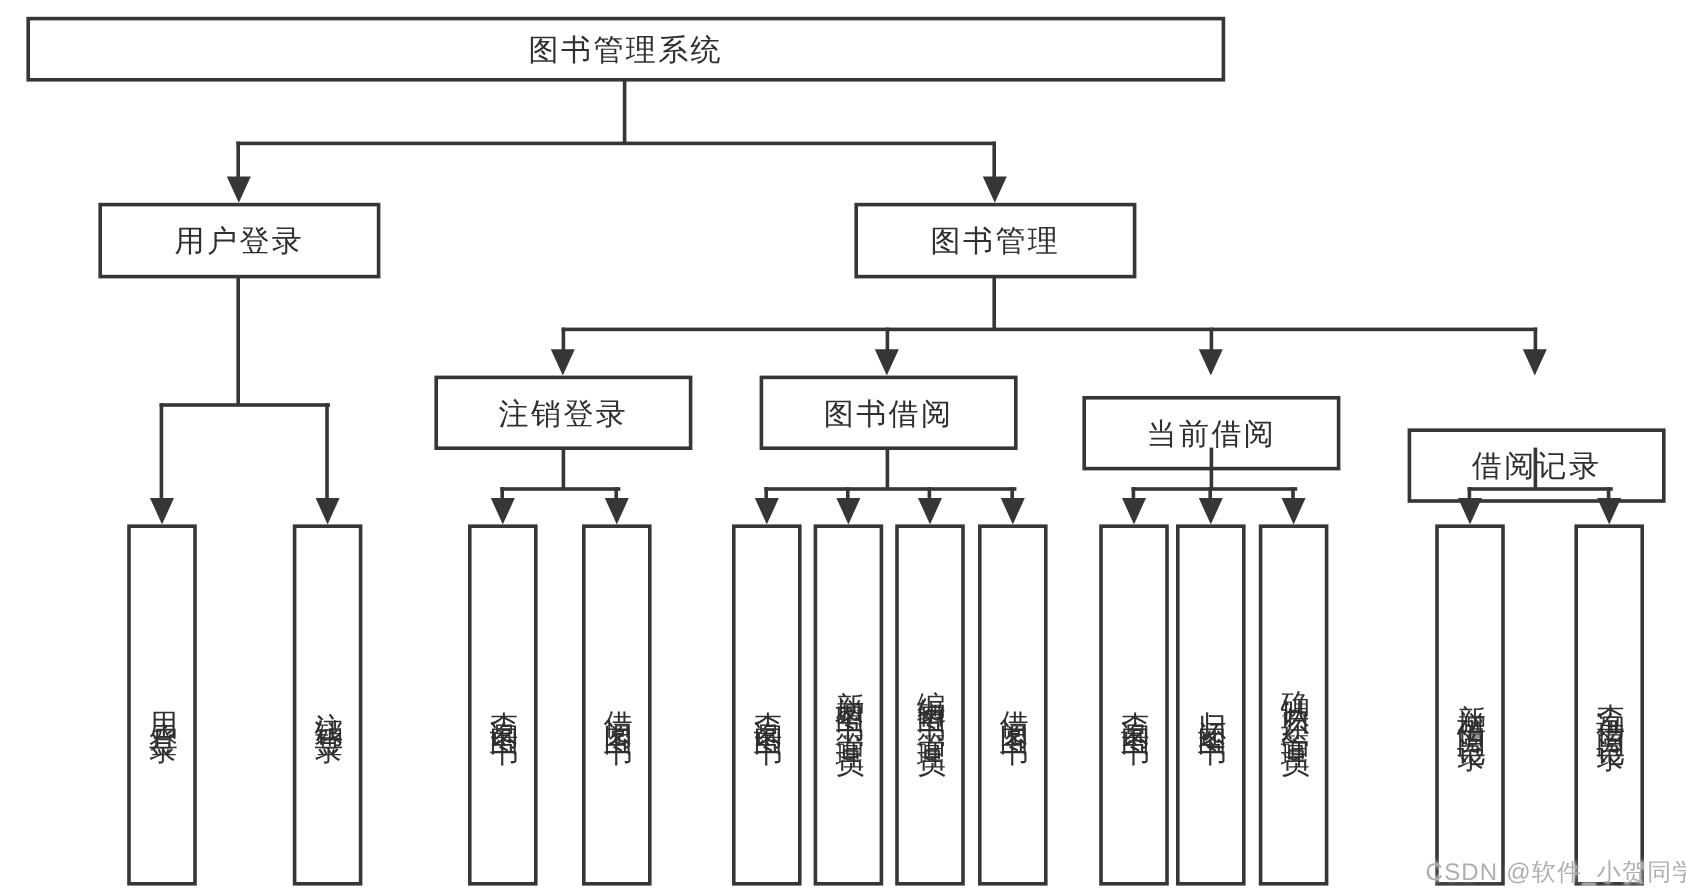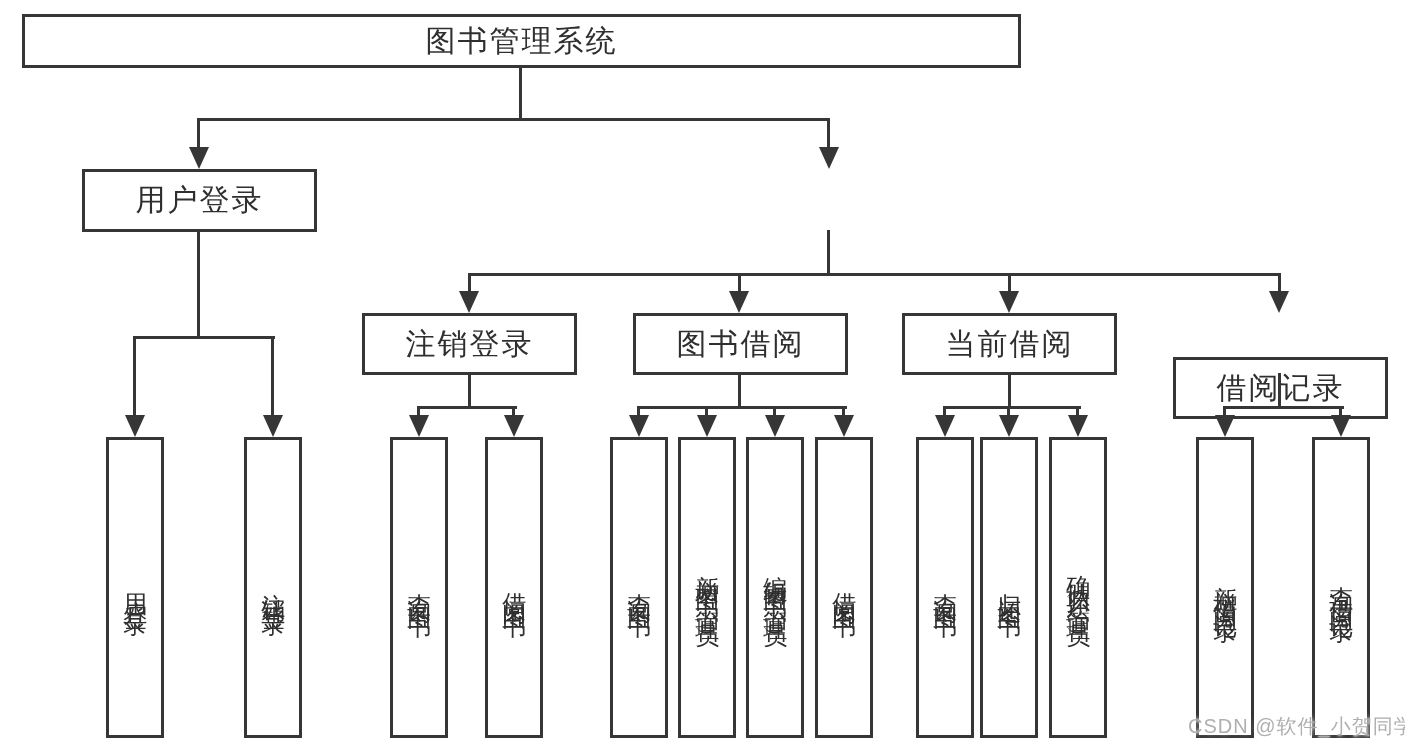--- a/index.html
+++ b/index.html
@@ -18,21 +18,21 @@
   .node {
     position: absolute;
     box-sizing: border-box;
     border: 3px solid #363636;
     background: #ffffff;
     display: flex;
     align-items: center;
     justify-content: center;
   }
   .node .lbl {
-    font-size: 30px;
+    font-size: 25px;
     letter-spacing: 2px;
     color: #2f2f2f;
     white-space: nowrap;
     font-family: Liberation Serif, serif;
   }
   .leaf {
     top: 437px;
     width: 58px;
     height: 301px;
   }
@@ -81,20 +81,23 @@
 
   <div class="vline" style="left:519px; top:66px; height:54px;"></div>
   <div class="hline" style="left:197px; top:118px; width:633px;"></div>
   <div class="vline" style="left:197px; top:118px; height:32px;"></div>
   <div class="vline" style="left:827px; top:118px; height:32px;"></div>
   <div class="arrow" style="left:189px; top:147px;"></div>
   <div class="arrow" style="left:819px; top:147px;"></div>
 
   <div class="node" style="left:82px; top:169px; width:235px; height:63px;">
     <span class="lbl">用户登录</span>
+  </div>
+  <div class="node" style="left:712px; top:169px; width:235px; height:63px;">
+    <span class="lbl">图书管理</span>
   </div>
 
   <div class="vline" style="left:197px; top:230px; height:108px;"></div>
   <div class="hline" style="left:133px; top:336px; width:142px;"></div>
   <div class="vline" style="left:133px; top:336px; height:82px;"></div>
   <div class="vline" style="left:271px; top:336px; height:82px;"></div>
   <div class="arrow" style="left:125px; top:415px;"></div>
   <div class="arrow" style="left:263px; top:415px;"></div>
 
   <div class="vline" style="left:827px; top:230px; height:45px;"></div>
@@ -107,21 +110,21 @@
   <div class="arrow" style="left:729px; top:291px;"></div>
   <div class="arrow" style="left:999px; top:291px;"></div>
   <div class="arrow" style="left:1269px; top:291px;"></div>
 
   <div class="node" style="left:362px; top:313px; width:215px; height:62px;">
     <span class="lbl">注销登录</span>
   </div>
   <div class="node" style="left:633px; top:313px; width:215px; height:62px;">
     <span class="lbl">图书借阅</span>
   </div>
-  <div class="node" style="left:902px; top:313px; width:215px; height:62px;">
+  <div class="node" style="left:902px; top:330px; width:215px; height:62px;">
     <span class="lbl">当前借阅</span>
   </div>
   <div class="node" style="left:1173px; top:313px; width:215px; height:62px;margin-top:44px;">
     <span class="lbl">借阅记录</span>
   </div>
 
   <div class="vline" style="left:468px; top:373px; height:35px;"></div>
   <div class="hline" style="left:417px; top:406px; width:100px;"></div>
   <div class="vline" style="left:417px; top:406px; height:14px;"></div>
   <div class="vline" style="left:512px; top:406px; height:14px;"></div>

